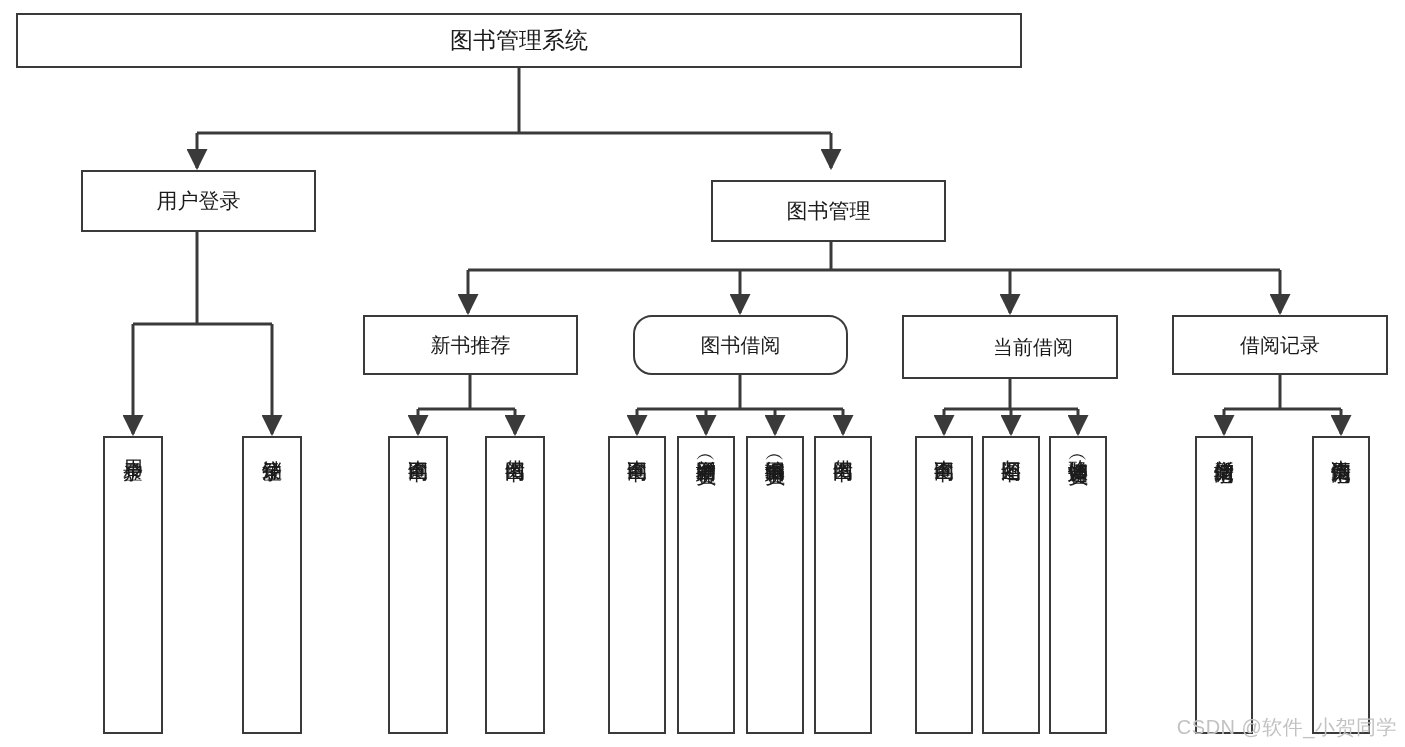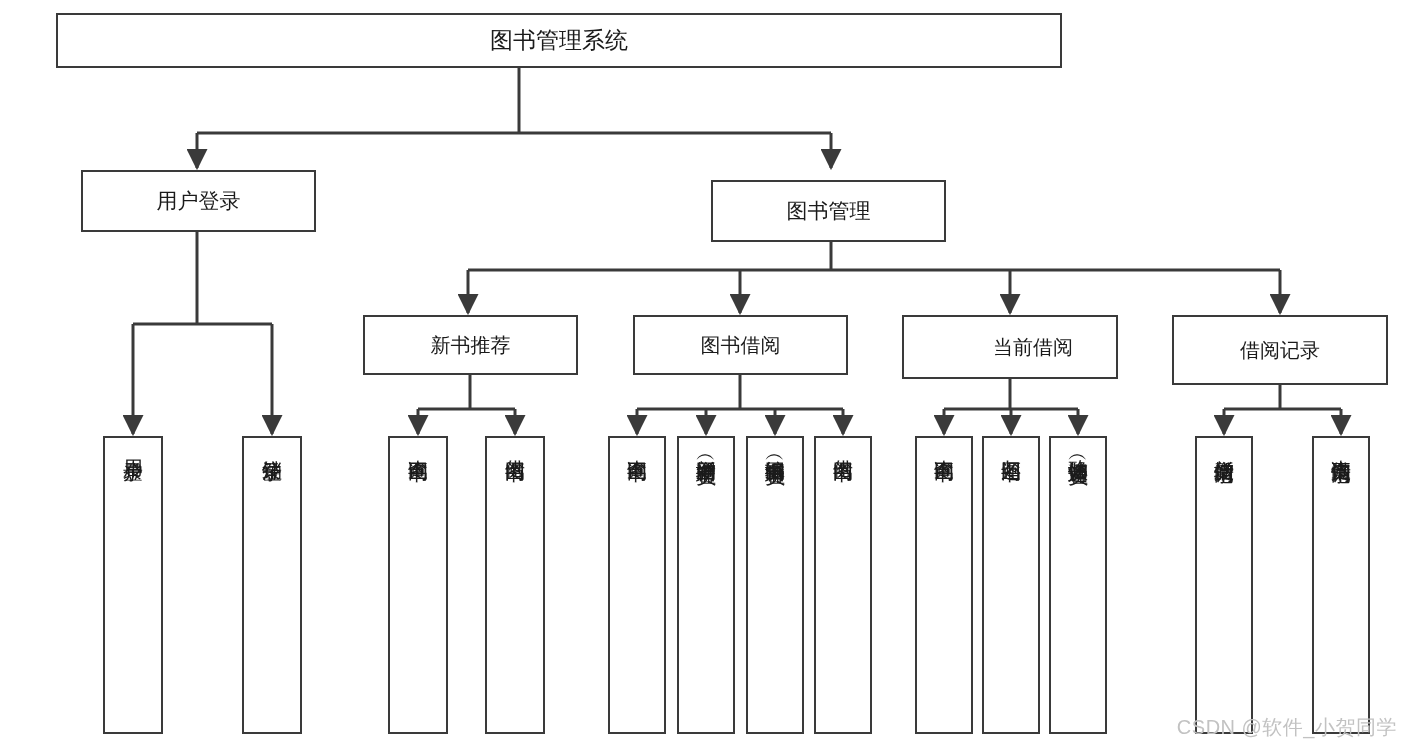--- a/index.html
+++ b/index.html
@@ -121,41 +121,41 @@
       <path d="M 1011 409 L 1011 434" marker-end="url(#arrow)"></path>
       <path d="M 1078 409 L 1078 434" marker-end="url(#arrow)"></path>
 
       <path d="M 1280 375 L 1280 409"></path>
       <path d="M 1224 409 L 1341 409"></path>
       <path d="M 1224 409 L 1224 434" marker-end="url(#arrow)"></path>
       <path d="M 1341 409 L 1341 434" marker-end="url(#arrow)"></path>
     </g>
   </svg>
 
-  <div class="node root" style="left:16px; top:13px; width:1006px; height:55px;margin-left:40px;">
+  <div class="node root" style="left:16px; top:13px; width:1006px; height:55px;">
     <span class="htext">图书管理系统</span>
   </div>
 
   <div class="node lvl2" style="left:81px; top:170px; width:235px; height:62px;">
     <span class="htext">用户登录</span>
   </div>
   <div class="node lvl2" style="left:711px; top:170px; width:235px; height:62px;margin-top:10px;">
     <span class="htext">图书管理</span>
   </div>
 
   <div class="node lvl3" style="left:363px; top:315px; width:215px; height:60px;">
     <span class="htext">新书推荐</span>
   </div>
-  <div class="node lvl3" style="left:633px; top:315px; width:215px; height:60px;">
+  <div class="node lvl3" style="left:633px; top:315px; width:215px; height:60px;border-radius:19px;">
     <span class="htext">图书借阅</span>
   </div>
   <div class="node lvl3" style="left:902px; top:315px; width:216px; height:64px;padding-left:46px;">
     <span class="htext">当前借阅</span>
   </div>
-  <div class="node lvl3" style="left:1172px; top:315px; width:216px; height:70px;">
+  <div class="node lvl3" style="left:1172px; top:315px; width:216px; height:60px;">
     <span class="htext">借阅记录</span>
   </div>
 
   <div class="node leaf" style="left:103px; top:436px; width:60px; height:298px;">
     <span class="vtext">用户登录</span>
   </div>
   <div class="node leaf" style="left:242px; top:436px; width:60px; height:298px;">
     <span class="vtext">注销登录</span>
   </div>
 

